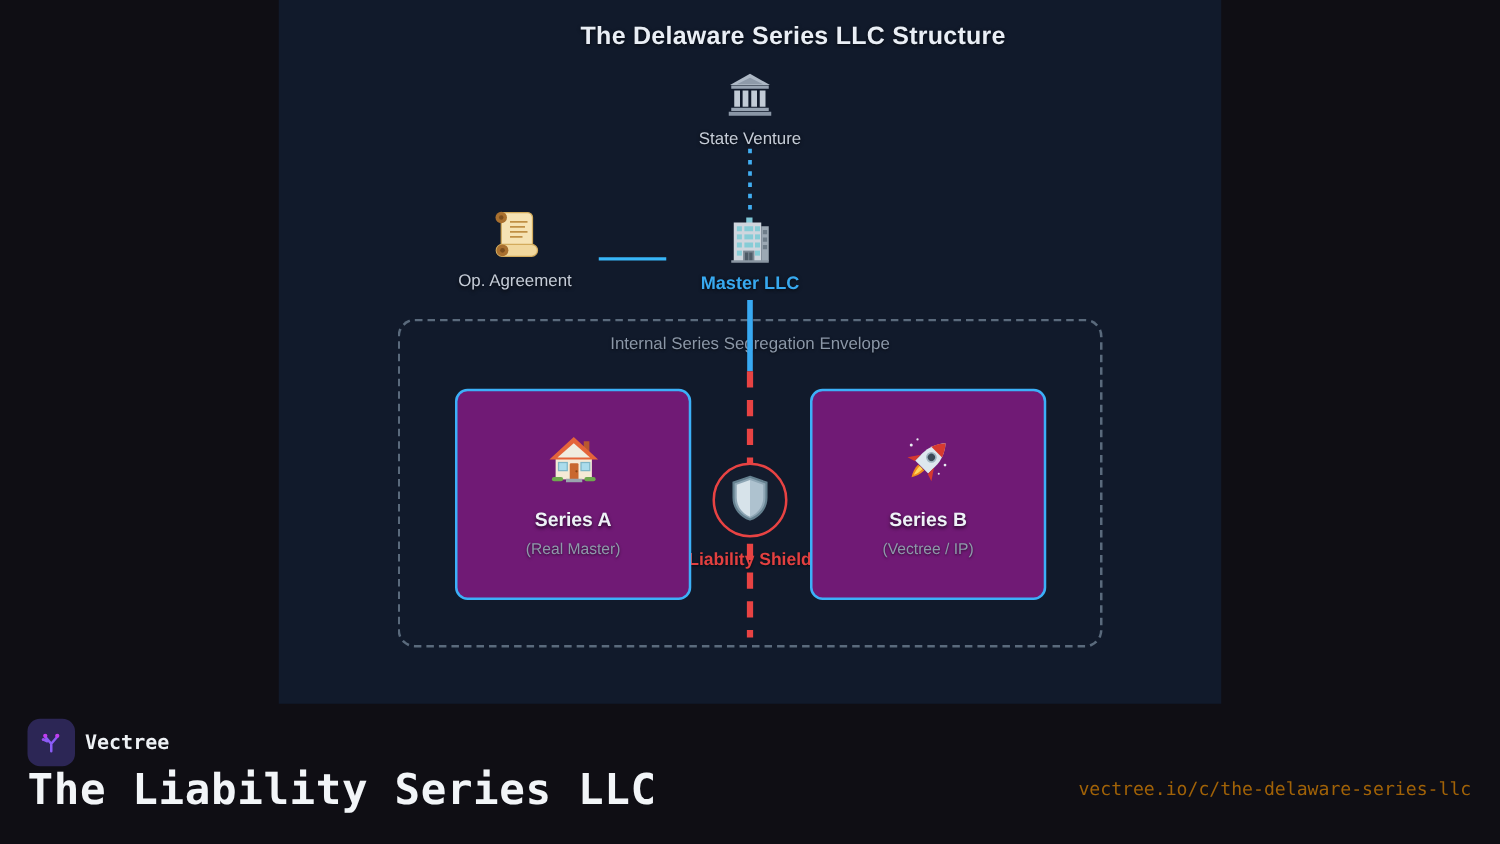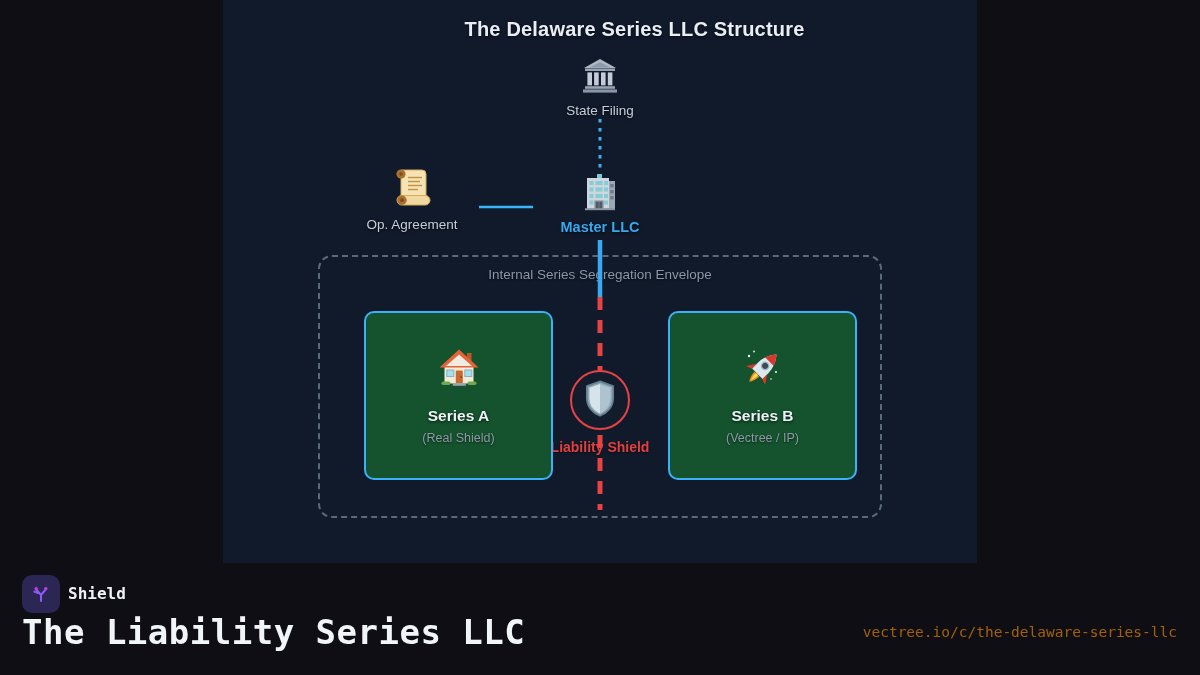--- a/index.html
+++ b/index.html
@@ -26,24 +26,24 @@
   .connectors { position:absolute; left:0; top:0; width:1200px; height:675px;
                 z-index:3; pointer-events:none; }
 
   .envelope { position:absolute; left:318px; top:255px; width:564px; height:263px;
               border:2px dashed #5a6a7c; border-radius:14px; z-index:1; }
   .env-label { position:absolute; left:0; top:10px; width:100%; text-align:center;
                font-size:13.5px; color:#8b97a7; z-index:2;
                text-shadow:0 1px 2px rgba(0,0,0,.6); }
 
   .card { position:absolute; top:311px; width:189px; height:169px;
-          background:#14532d; border:2px solid #3cb0f8; border-radius:10px;
+          background:#701a75; border:2px solid #3cb0f8; border-radius:10px;
           display:flex; flex-direction:column; align-items:center;
           justify-content:center; z-index:4; }
-  .card.a { left:364px; } .card.b { left:648px;margin-left:20px; }
+  .card.a { left:364px; } .card.b { left:648px; }
   .card .c-title { margin-top:13px; font-size:15.5px; font-weight:bold;
                    color:#eef2f7; text-shadow:0 1px 3px rgba(0,0,0,.7); }
   .card .c-sub { margin-top:6px; font-size:12.5px; color:#8e99aa;
                  text-shadow:0 1px 2px rgba(0,0,0,.6); }
 
   .shield-circle { position:absolute; left:570px; top:370px; width:60px; height:60px;
                    border:2.5px solid #e84343; border-radius:50%; background:#131c2d;
                    display:flex; align-items:center; justify-content:center; z-index:4; }
   .shield-label { position:absolute; left:520px; top:439px; width:160px;
                   text-align:center; font-size:14px; font-weight:bold; color:#e34040;
@@ -92,21 +92,21 @@
         <polygon points="20,7.2 30.5,12.4 9.5,12.4" fill="#8e9aa9"></polygon>
         <rect x="5" y="13.4" width="30" height="2.6" fill="#97a3b2"></rect>
         <rect x="7.4" y="17.4" width="4.6" height="13" fill="#c2cbd6"></rect>
         <rect x="14.1" y="17.4" width="4.6" height="13" fill="#c2cbd6"></rect>
         <rect x="21" y="17.4" width="4.6" height="13" fill="#c2cbd6"></rect>
         <rect x="27.8" y="17.4" width="4.6" height="13" fill="#c2cbd6"></rect>
         <rect x="5" y="31.2" width="30" height="2.6" fill="#97a3b2"></rect>
         <rect x="3" y="34.4" width="34" height="3.2" fill="#8a96a6"></rect>
       </svg>
     </span>
-    <span class="lbl">State Filing</span>
+    <span class="lbl">State Venture</span>
   </div>
 
   <div class="node" style="left:540px; top:171px;">
     <span class="ico">
       <svg width="40" height="40" viewBox="0 0 40 40">
         <rect x="17" y="3" width="5" height="5" fill="#7fc7d6"></rect>
         <rect x="7" y="7" width="22" height="31" fill="#cfd6de"></rect>
         <rect x="29" y="10" width="6" height="28" fill="#9ca8b4"></rect>
         <rect x="9.5" y="10" width="4" height="4" fill="#86ccd6"></rect>
           <rect x="15.5" y="10" width="7" height="4" fill="#86ccd6"></rect>
@@ -159,21 +159,21 @@
         <rect x="18.8" y="24.5" width="7" height="13" rx="1" fill="#c9682f"></rect>
         <circle cx="24.2" cy="31" r=".9" fill="#8a4518"></circle>
         <rect x="9.8" y="24" width="7" height="6.5" fill="#aadcec" stroke="#7fb6c6" stroke-width="1"></rect>
         <rect x="27.8" y="24" width="7" height="6.5" fill="#aadcec" stroke="#7fb6c6" stroke-width="1"></rect>
         <rect x="4.5" y="35.5" width="9" height="3.5" rx="1.7" fill="#6fa84f"></rect>
         <rect x="30.5" y="35.5" width="9" height="3.5" rx="1.7" fill="#6fa84f"></rect>
         <rect x="15.8" y="37" width="13" height="2.8" fill="#9aa5ae"></rect>
       </svg>
     </span>
     <span class="c-title">Series A</span>
-    <span class="c-sub">(Real Shield)</span>
+    <span class="c-sub">(Real Master)</span>
   </div>
 
   <div class="card b">
     <span class="ico">
       <svg width="44" height="44" viewBox="0 0 44 44">
         <g transform="rotate(45 22 22)">
           <path d="M22 3 C27 8.5 29.4 15.5 29.4 21.5 L29.4 30 L14.6 30 L14.6 21.5 C14.6 15.5 17 8.5 22 3 Z" fill="#dde8ee"></path>
           <path d="M22 3 C24.9 6.2 26.9 9.6 28.1 13 L15.9 13 C17.1 9.6 19.1 6.2 22 3 Z" fill="#d63a2f"></path>
           <circle cx="22" cy="19" r="3.6" fill="#3b4a57" stroke="#9fb4c0" stroke-width="1.4"></circle>
           <path d="M14.6 23.5 L8.5 32.5 L14.6 30.5 Z" fill="#d63a2f"></path>
@@ -202,17 +202,17 @@
   </div>
 
   <div class="logo-badge">
     <svg width="24" height="24" viewBox="0 0 24 24">
       <path d="M12 19 L12 13 M12 13 L7.2 7.4 M12 13 L16.8 7.4 M8.8 11 L6.2 9.8" stroke="#8b5cf6" stroke-width="2" fill="none" stroke-linecap="round"></path>
       <circle cx="7.2" cy="6.6" r="1.7" fill="#c13df0"></circle>
       <circle cx="16.8" cy="6.6" r="1.7" fill="#c13df0"></circle>
       <circle cx="5.6" cy="9.6" r="1.2" fill="#9a4df0"></circle>
     </svg>
   </div>
-  <div class="brand-name">Shield</div>
+  <div class="brand-name">Vectree</div>
   <div class="footer-title">The Liability Series LLC</div>
   <div class="footer-url">vectree.io/c/the-delaware-series-llc</div>
 
 </div>
 
 </body></html>

